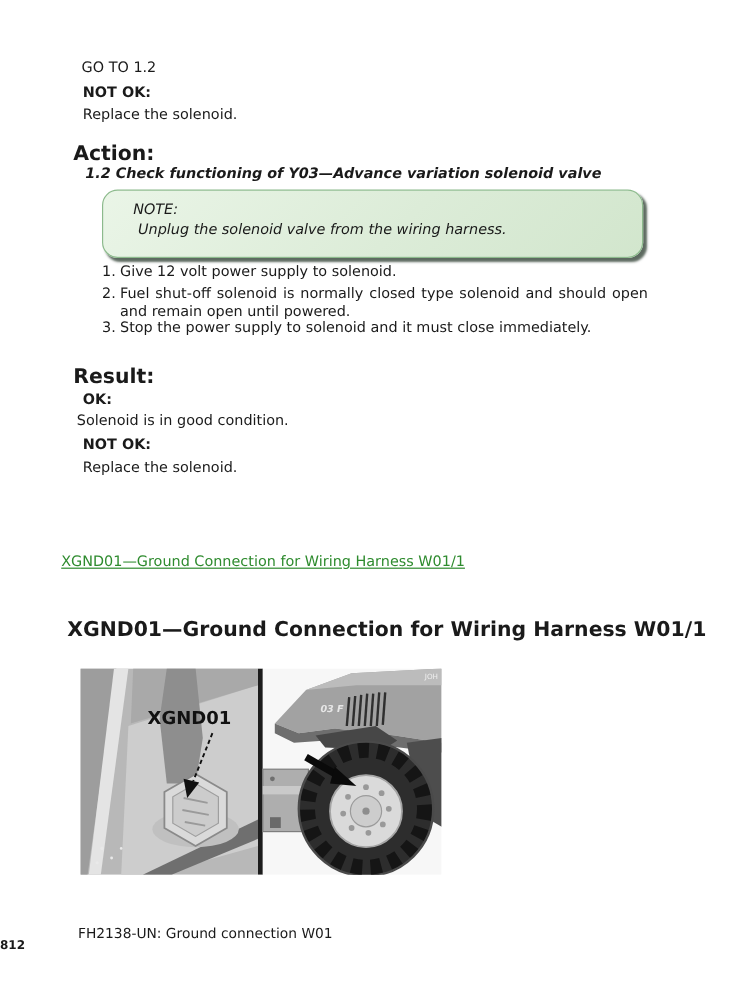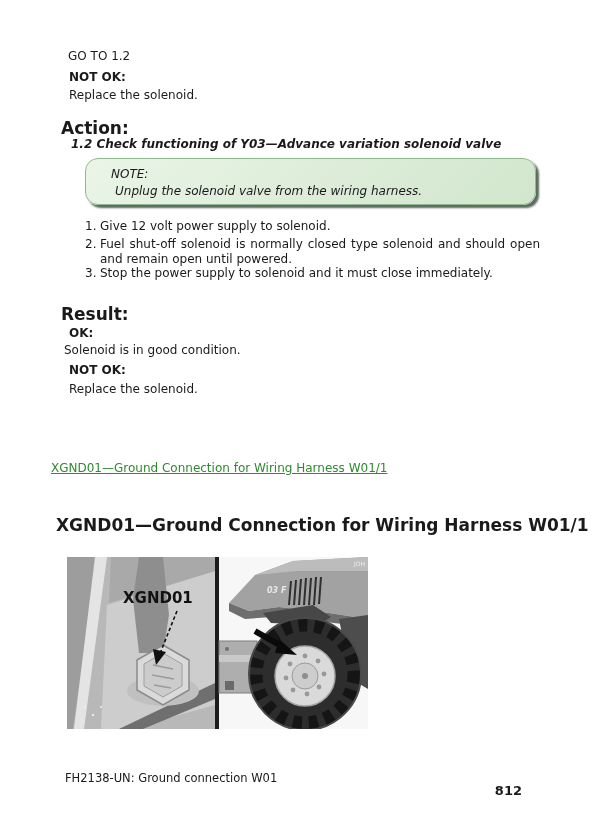--- a/index.html
+++ b/index.html
@@ -11,21 +11,21 @@
     font-size:12px;color:#1a1a1a;
     overflow:hidden;
   }
   .abs{position:absolute;white-space:nowrap;}
   .b{font-weight:bold;}
   .bi{font-weight:bold;font-style:italic;}
   .h{font-size:17px;font-weight:bold;}
 
   .notebox{
     position:absolute;left:85px;top:158px;
-    width:451px;height:47px;
+    width:451px;height:57px;
     box-sizing:border-box;
     background:linear-gradient(135deg,#eaf5e7 0%,#dcecd8 55%,#d2e6cd 100%);
     border:1px solid #8cba8c;
     border-radius:13px;
     box-shadow:3px 3px 2px #5d6a60;
   }
   .note-label{position:absolute;left:25px;top:8px;font-style:italic;}
   .note-text{position:absolute;left:29px;top:25px;font-style:italic;white-space:nowrap;}
 
   .step{position:absolute;left:85px;width:455px;display:flex;line-height:15px;}
@@ -34,21 +34,21 @@
   .step .txt.just{text-align:justify;}
 
   a.greenlink{
     color:#2e8b2e;
     text-decoration:underline;
     cursor:pointer;
   }
   .caption{font-size:11.5px;}
   .pageno{
     position:absolute;left:0;top:783px;width:522px;
-    text-align:right;font-weight:bold;font-size:13px;
+    text-align:left;font-weight:bold;font-size:10px;
   }
   .figwrap{position:absolute;left:67px;top:557px;width:269px;height:172px;}
 </style>
 </head>
 <body>
 
 <div class="page">
 
   <div class="abs" style="left:68px;top:49px;text-align:right;">GO TO 1.2</div>
   <div class="abs b" style="left:69px;top:70px;">NOT OK:</div>

